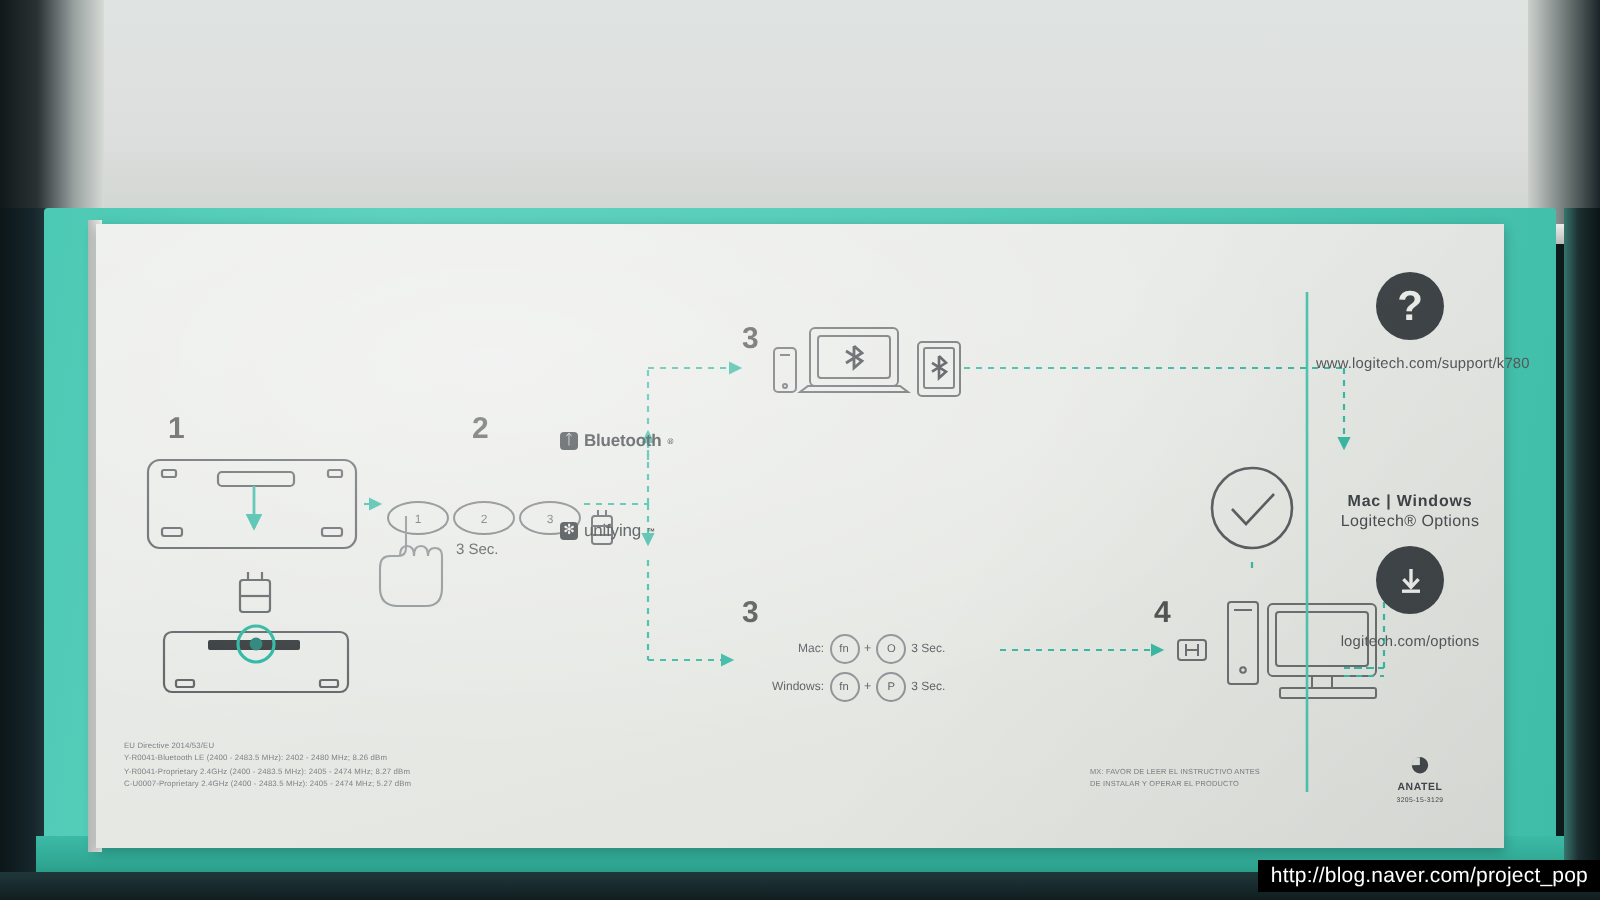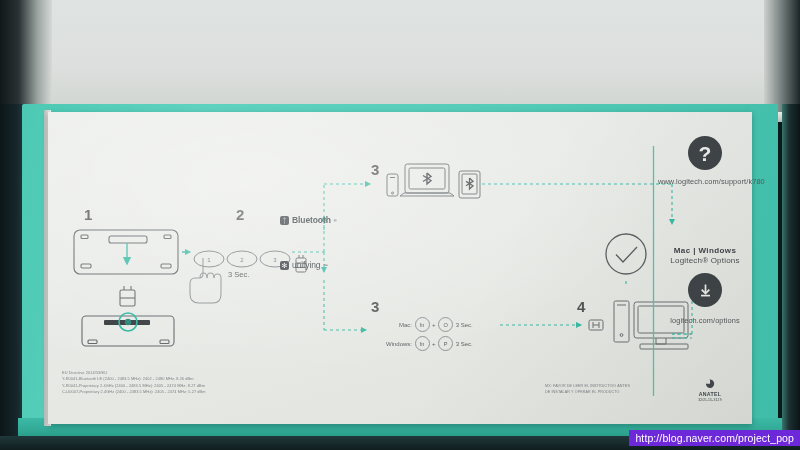--- a/index.html
+++ b/index.html
@@ -109,21 +109,21 @@
   .keycap{
     width:13px;height:13px;border-radius:50%;border:1px solid #8d9295;
     display:flex;align-items:center;justify-content:center;font-size:5.6px;color:#5b6063;
   }
   .plat{width:30px;text-align:right;font-size:6px;}
   .sec{font-size:6px;}
   .threesec{position:absolute;font-size:7.5px;color:#4f5457;}
 
   .watermark{
     position:absolute;right:0;bottom:4px;
-    background:#6d28d9;color:#fff;font-size:10.5px;padding:2px 6px;letter-spacing:.1px;
+    background:#000000;color:#fff;font-size:10.5px;padding:2px 6px;letter-spacing:.1px;
   }
   .floor{position:absolute;left:0;bottom:0;width:800px;height:14px;
     background:linear-gradient(180deg,#20383b,#101d1f);}
 </style>
 </head>
 <body>
 
 <div class="stage">
 
   <div class="lid"></div>

